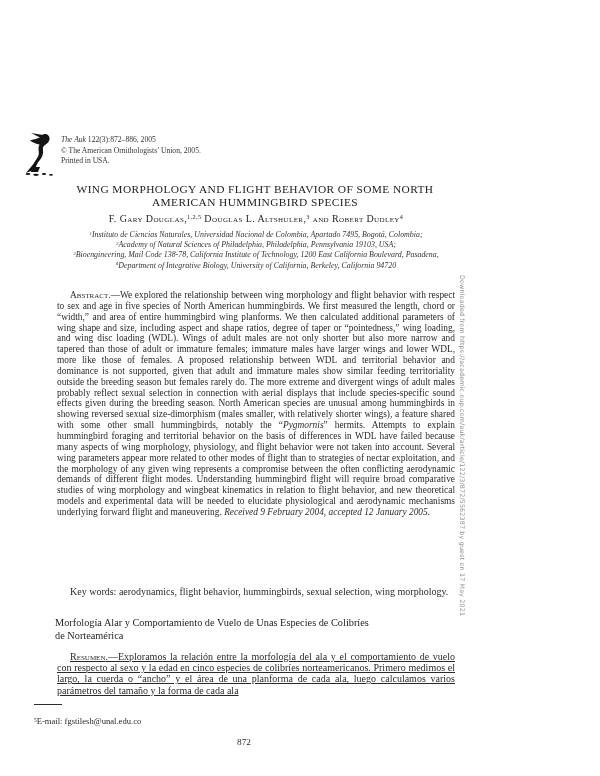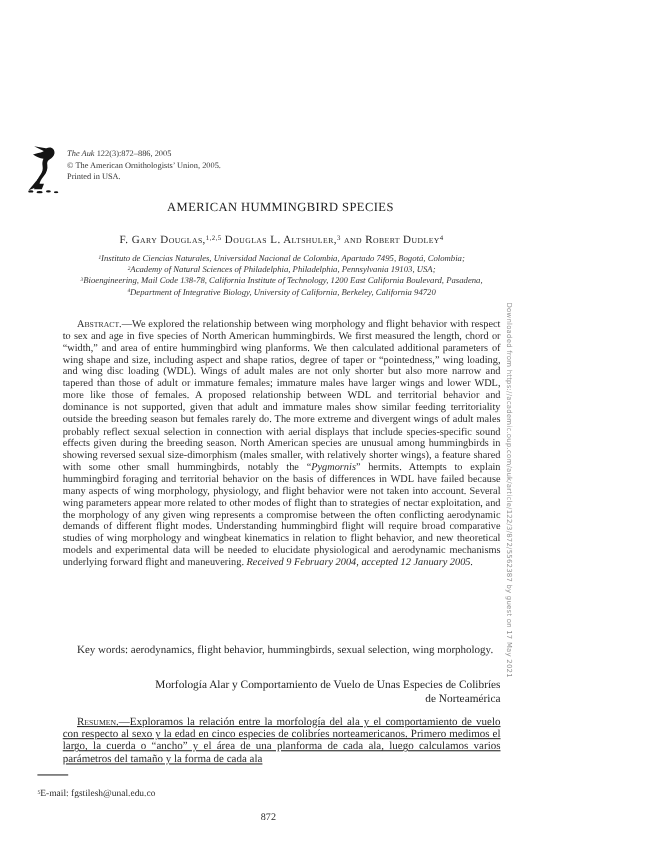--- a/index.html
+++ b/index.html
@@ -12,21 +12,21 @@
   .title { position:absolute; left:55px; top:151px; width:400px; text-align:center;
            font-size:11.4px; line-height:13.4px; letter-spacing:0.4px; color:#1d1d1d; }
   .authors { position:absolute; left:34px; top:181px; width:444px; text-align:center;
              font-variant:small-caps; font-size:10px; letter-spacing:0.4px; color:#242424; }
   .affiliations { position:absolute; left:34px; top:198px; width:444px; text-align:center;
                   font-style:italic; font-size:7.9px; line-height:10.2px; color:#333; }
   .abstract { position:absolute; left:57px; top:258px; width:398px; text-align:justify;
               font-size:9.4px; line-height:10.85px; text-indent:13px; color:#2a2a2a; margin:0; }
   .keywords { position:absolute; left:57px; top:554px; width:398px; text-align:justify;
               font-size:10px; line-height:11px; text-indent:13px; color:#2a2a2a; margin:0; }
-  .es-title { position:absolute; left:55px; top:585px; width:400px; text-align:right;
+  .es-title { position:absolute; left:55px; top:585px; width:400px; text-align:left;
               font-size:10.3px; line-height:12.6px; color:#242424; }
   .resumen { position:absolute; left:57px; top:619px; width:398px; text-align:justify;
              font-size:10px; line-height:11.2px; text-indent:13px; color:#2a2a2a; margin:0;text-decoration:underline; }
   .footnote-rule { position:absolute; left:34px; top:672px; width:28px; border-top:1px solid #2c2c2c; }
   .footnote { position:absolute; left:34px; top:684px; font-size:8.6px; color:#2a2a2a; }
   .page-number { position:absolute; left:34px; top:705px; width:420px; text-align:center;
                  font-size:9.2px; color:#2a2a2a; }
   .watermark { position:absolute; left:459px; top:243px; height:340px;
                writing-mode:vertical-rl; font-family:"DejaVu Sans", sans-serif;
                font-size:6.3px; letter-spacing:0.2px; color:#909090; white-space:nowrap; }
@@ -52,20 +52,21 @@
     </g>
   </svg>
 
   <div class="header-text">
     <div><i>The Auk</i><span> 122(3):872–886, 2005</span></div>
     <div>© The American Ornithologists’ Union, 2005.</div>
     <div>Printed in USA.</div>
   </div>
 
   <div class="title">
+    <div>WING MORPHOLOGY AND FLIGHT BEHAVIOR OF SOME NORTH</div>
     <div>AMERICAN HUMMINGBIRD SPECIES</div>
   </div>
 
   <div class="authors"><span>F. Gary Douglas,</span><sup>1,2,5</sup><span> Douglas L. Altshuler,</span><sup>3</sup><span> and Robert Dudley</span><sup>4</sup></div>
 
   <div class="affiliations">
     <div><sup>1</sup><span>Instituto de Ciencias Naturales, Universidad Nacional de Colombia, Apartado 7495, Bogotá, Colombia;</span></div>
     <div><sup>2</sup><span>Academy of Natural Sciences of Philadelphia, Philadelphia, Pennsylvania 19103, USA;</span></div>
     <div><sup>3</sup><span>Bioengineering, Mail Code 138-78, California Institute of Technology, 1200 East California Boulevard, Pasadena,</span></div>
     <div><sup>4</sup><span>Department of Integrative Biology, University of California, Berkeley, California 94720</span></div>

